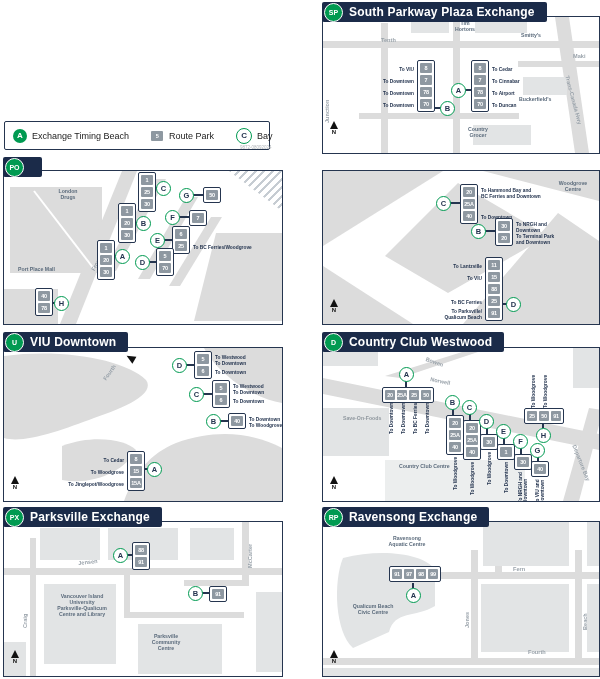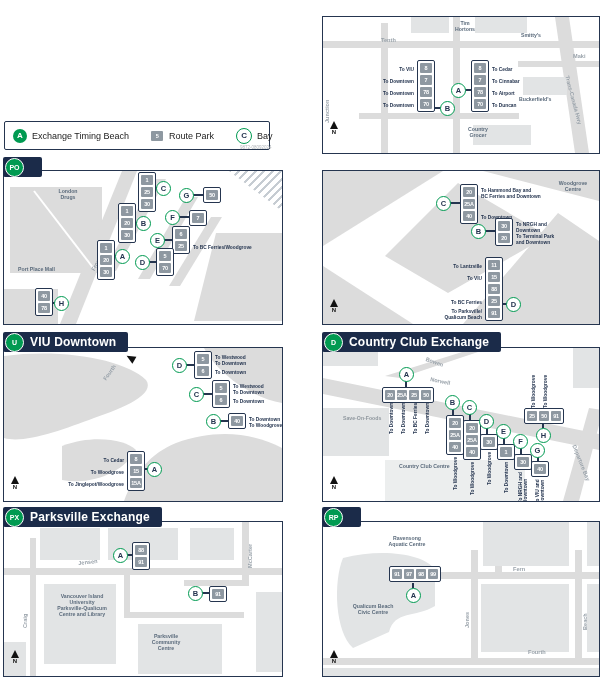--- a/index.html
+++ b/index.html
@@ -75,20 +75,24 @@
   <div class="legend">
     <span class="lg-circle filled">A</span>
     <span class="lg-text">Exchange Timing Beach</span>
     <span class="chip lg-chip">5</span>
     <span class="lg-text">Route Park</span>
     <span class="lg-circle ring lg-chip">C</span>
     <span class="lg-text">Bay</span>
   </div>
   <div class="print-code">9872-08092024</div>
 
+  <div class="panel-header" style="left:322px;top:2px">
+    <span class="badge">SP</span>
+    <span class="title">South Parkway Plaza Exchange</span>
+  </div>
   <div class="map" style="left:322px;top:16px;width:276px;height:136px">
     <svg class="roads" width="276" height="136">
       <rect x="0" y="24" width="276" height="7" fill="#dcdcdc"></rect>
       <rect x="58" y="6" width="7" height="130" fill="#dcdcdc"></rect>
       <rect x="130" y="0" width="7" height="136" fill="#dcdcdc"></rect>
       <rect x="36" y="96" width="160" height="6" fill="#dcdcdc"></rect>
       <rect x="195" y="44" width="81" height="6" fill="#dcdcdc"></rect>
       <path d="M232 0 L246 0 L266 136 L252 136 Z" fill="#dcdcdc"></path>
       <rect x="88" y="0" width="38" height="16" fill="#e2e4e5"></rect>
       <rect x="152" y="0" width="52" height="16" fill="#e2e4e5"></rect>
@@ -430,21 +434,21 @@
       </div>
     <div class="conn-h" style="left:141px;top:120px;width:4px"></div>
     <div class="north" style="left:5px;top:128px">
       <div class="tri"></div>
       <div class="n">N</div>
     </div>
   </div>
 
   <div class="panel-header" style="left:322px;top:332px">
     <span class="badge">D</span>
-    <span class="title">Country Club Exchange</span>
+    <span class="title">Country Club Westwood</span>
   </div>
   <div class="map" style="left:322px;top:347px;width:276px;height:153px">
     <svg class="roads" width="276" height="153">
       <path d="M0 30 L276 86 L276 102 L0 46 Z" fill="#dcdcdc"></path>
       <path d="M62 28 L152 0 L167 0 L77 30 Z" fill="#dcdcdc"></path>
       <path d="M240 153 L256 153 L280 62 L266 60 Z" fill="#dcdcdc"></path>
       <rect x="0" y="0" width="55" height="18" fill="#e2e4e5"></rect>
       <rect x="0" y="60" width="66" height="48" fill="#e2e4e5"></rect>
       <rect x="250" y="0" width="26" height="40" fill="#e2e4e5"></rect>
       <rect x="62" y="112" width="140" height="41" fill="#eceeee"></rect>
@@ -646,20 +650,21 @@
       </div>
     <div class="conn-h" style="left:197px;top:70px;width:8px"></div>
     <div class="north" style="left:5px;top:128px">
       <div class="tri"></div>
       <div class="n">N</div>
     </div>
   </div>
 
   <div class="panel-header" style="left:322px;top:507px">
     <span class="badge">RP</span>
+    <span class="title">Ravensong Exchange</span>
   </div>
   <div class="map" style="left:322px;top:521px;width:276px;height:154px">
     <svg class="roads" width="276" height="154">
       <rect x="56" y="50" width="220" height="7" fill="#dcdcdc"></rect>
       <rect x="0" y="136" width="276" height="7" fill="#dcdcdc"></rect>
       <rect x="148" y="28" width="7" height="108" fill="#dcdcdc"></rect>
       <rect x="252" y="28" width="7" height="108" fill="#dcdcdc"></rect>
       <rect x="172" y="0" width="7" height="50" fill="#dcdcdc"></rect>
       <rect x="160" y="0" width="86" height="44" fill="#e2e4e5"></rect>
       <rect x="158" y="62" width="88" height="68" fill="#e2e4e5"></rect>

